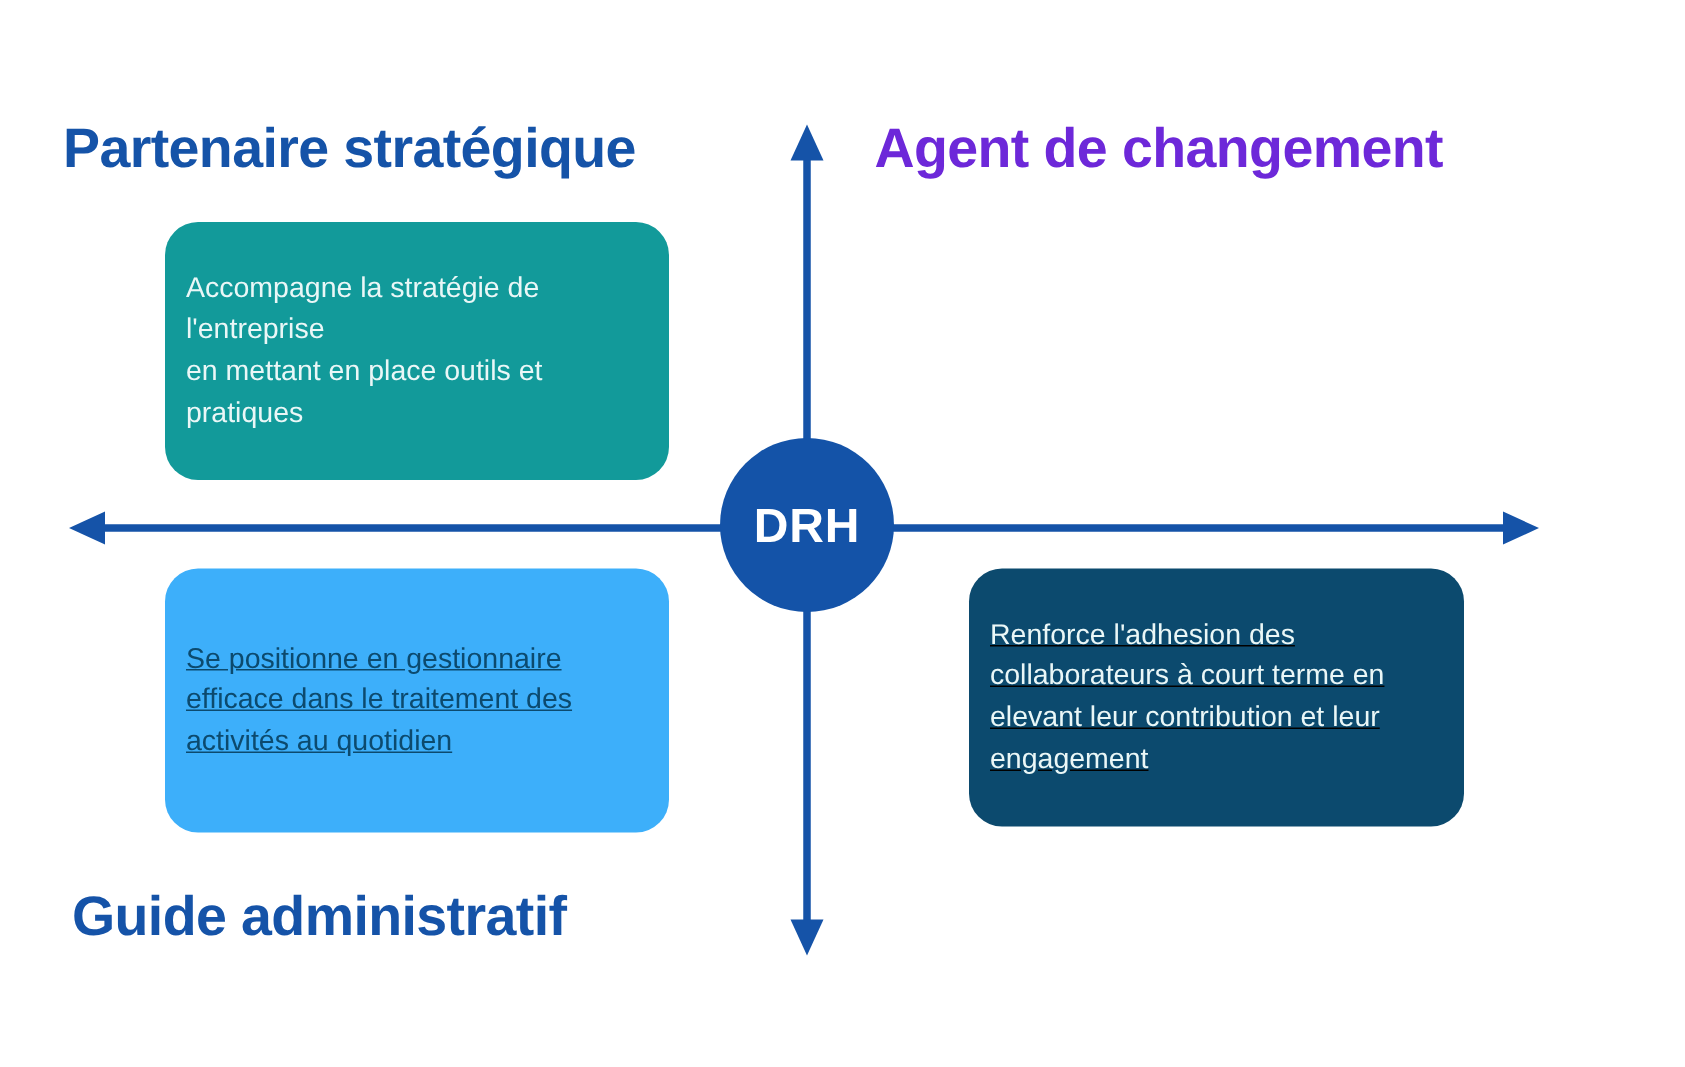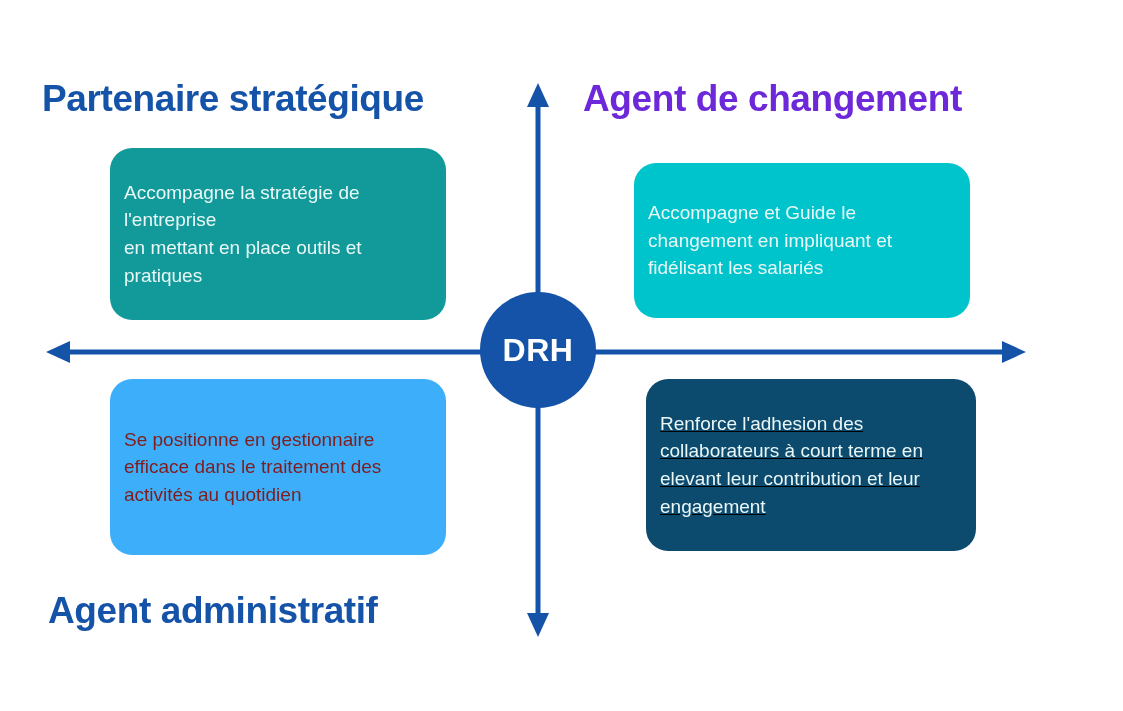--- a/index.html
+++ b/index.html
@@ -124,34 +124,31 @@
 
     <polygon points="538,83 527,107 549,107" fill="#1553A8"></polygon>
 
     <polygon points="538,637 527,613 549,613" fill="#1553A8"></polygon>
   </svg>
 
   <div class="quad-title title-tl" style="color: rgb(21, 83, 168);">Partenaire stratégique</div>
 
   <div class="quad-title title-tr" style="color: #6d28d9;">Agent de changement</div>
 
-  <div class="quad-title title-bl" style="color: rgb(21, 83, 168);">Agent administratif</div>
+  <div class="quad-title title-bl" style="color: rgb(21, 83, 168);">Guide administratif</div>
 
 
   <div class="quad-box box-tl" style="background: rgb(18, 154, 154);">
     <div class="quad-box-text" style="color: rgb(234, 247, 247);">Accompagne la stratégie de l'entreprise
 en mettant en place outils et pratiques</div>
   </div>
 
-  <div class="quad-box box-tr" style="background: rgb(0, 196, 204);">
-    <div class="quad-box-text" style="color: rgb(234, 247, 247);">Accompagne et Guide le changement en impliquant et fidélisant les salariés</div>
-  </div>
 
   <div class="quad-box box-bl" style="background: rgb(61, 175, 250);">
-    <div class="quad-box-text" style="color: #7f1d1d;">Se positionne en gestionnaire efficace dans le traitement des activités au quotidien</div>
+    <div class="quad-box-text" style="color: #0c4a6e; text-decoration: underline;">Se positionne en gestionnaire efficace dans le traitement des activités au quotidien</div>
   </div>
 
   <div class="quad-box box-br" style="background: #0c4a6e; text-decoration: underline;">
     <div class="quad-box-text" style="color: rgb(234, 247, 247);">Renforce l'adhesion des collaborateurs à court terme en elevant leur contribution et leur engagement</div>
   </div>
 
   <div class="center-node" style="background: rgb(20, 83, 168);">
     <span class="center-label">DRH</span>
   </div>
 

